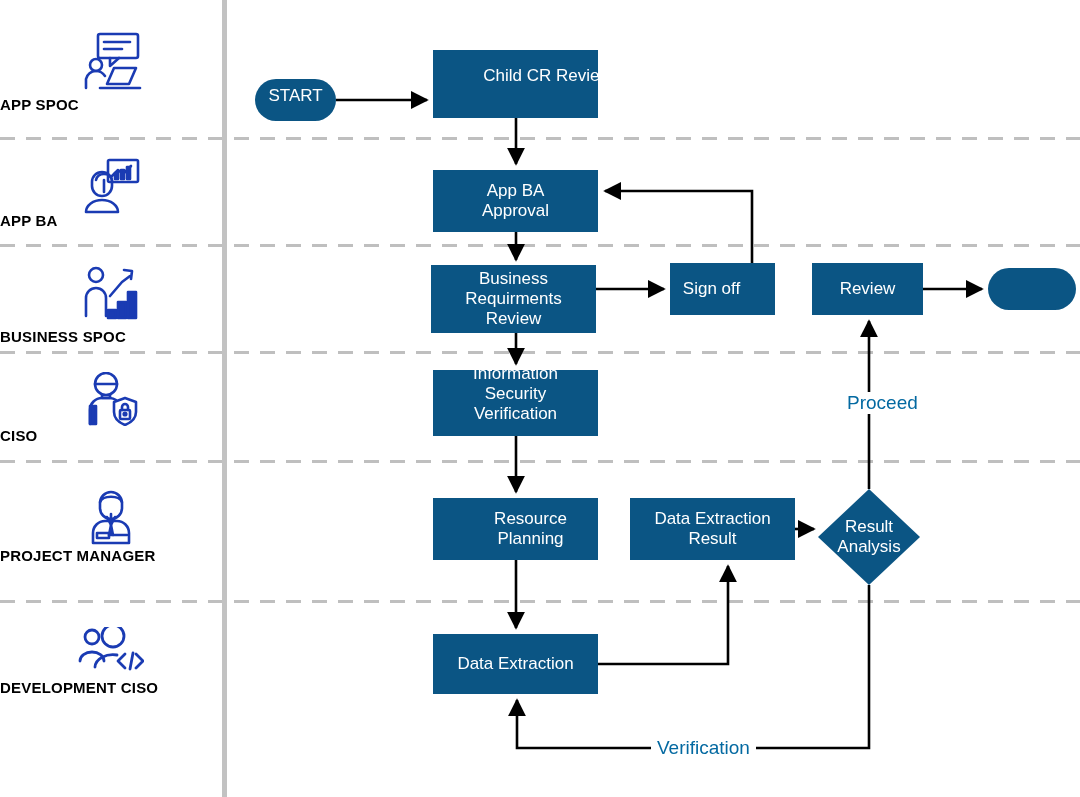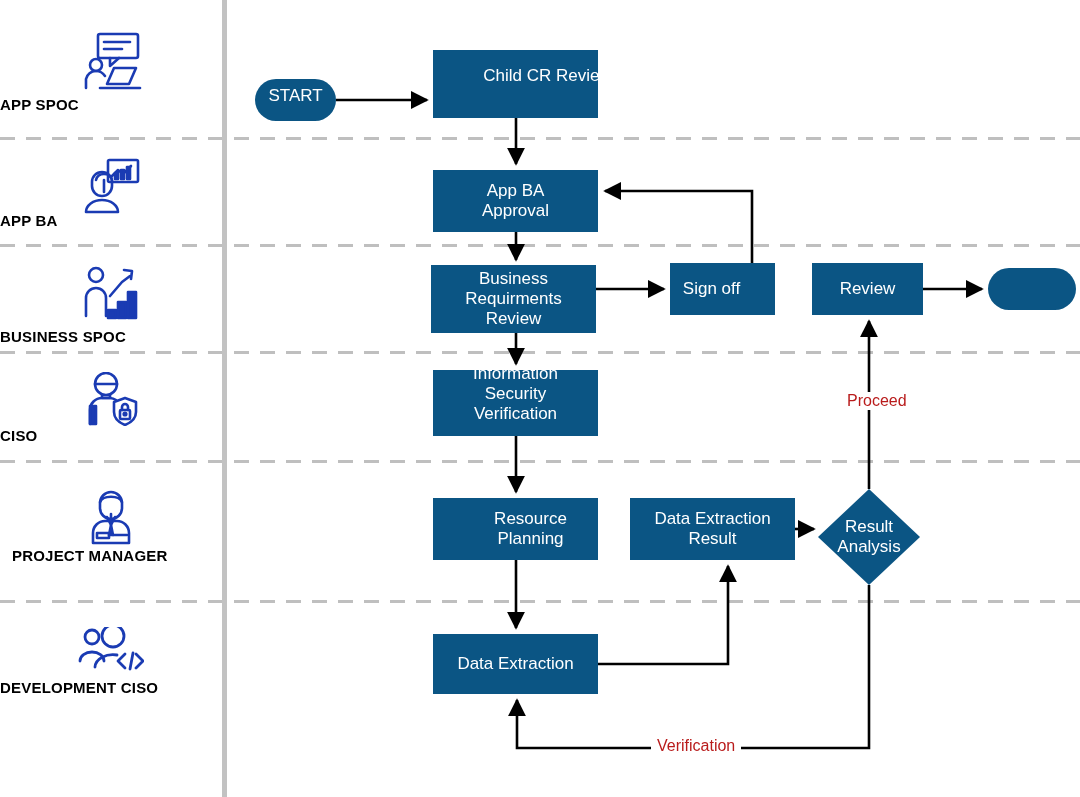--- a/index.html
+++ b/index.html
@@ -43,22 +43,22 @@
     text-align: center;
     font-size: 17px;
     line-height: 1.18;
     display: flex;
     align-items: center;
     justify-content: center;
     pointer-events: none;
   }
   .edge-label {
     position: absolute;
-    font-size: 16px;
-    color: #b91c1c;
+    font-size: 19px;
+    color: #0369a1;
     background: #ffffff;
     padding: 0 6px;
     white-space: nowrap;
   }
 </style>
 </head>
 <body>
 
 <svg id="canvas" viewBox="0 0 1080 797" xmlns="http://www.w3.org/2000/svg">
   <defs>
@@ -170,21 +170,21 @@
     <path d="M15 14 a11 11 0 0 1 22 0 v5 a11 11 0 0 1 -22 0 z"></path>
     <path d="M15 13 c3 -7 19 -7 22 0"></path>
     <path d="M26 25 v6"></path>
     <path d="M22 28 l4 8 l4 -8"></path>
     <path d="M26 36 l-2 10 h4 z" fill="#1a3bb3"></path>
     <path d="M8 54 v-10 a12 12 0 0 1 12 -12 h12 a12 12 0 0 1 12 12 v10 z"></path>
     <path d="M12 44 h12 v5 h-12 z"></path>
     <path d="M28 46 h14"></path>
   </svg>
 </div>
-<div class="lane-label" style="top:547px;margin-left:12px;">PROJECT MANAGER</div>
+<div class="lane-label" style="top:547px;">PROJECT MANAGER</div>
 
 <div class="lane-icon" style="top:627px;height:46px;">
   <svg width="66" height="46" viewBox="0 0 66 46" fill="none" stroke="#1a3bb3" stroke-width="2.8" stroke-linecap="round" stroke-linejoin="round">
     <circle cx="14" cy="10" r="7"></circle>
     <circle cx="35" cy="9" r="11"></circle>
     <path d="M2 34 a12 9 0 0 1 24 0"></path>
     <path d="M17 40 a18 13 0 0 1 22 -12"></path>
     <path d="M47 27 l-7 7 l7 7"></path>
     <path d="M58 27 l7 7 l-7 7"></path>
     <line x1="52" y1="42" x2="55" y2="26"></line>

